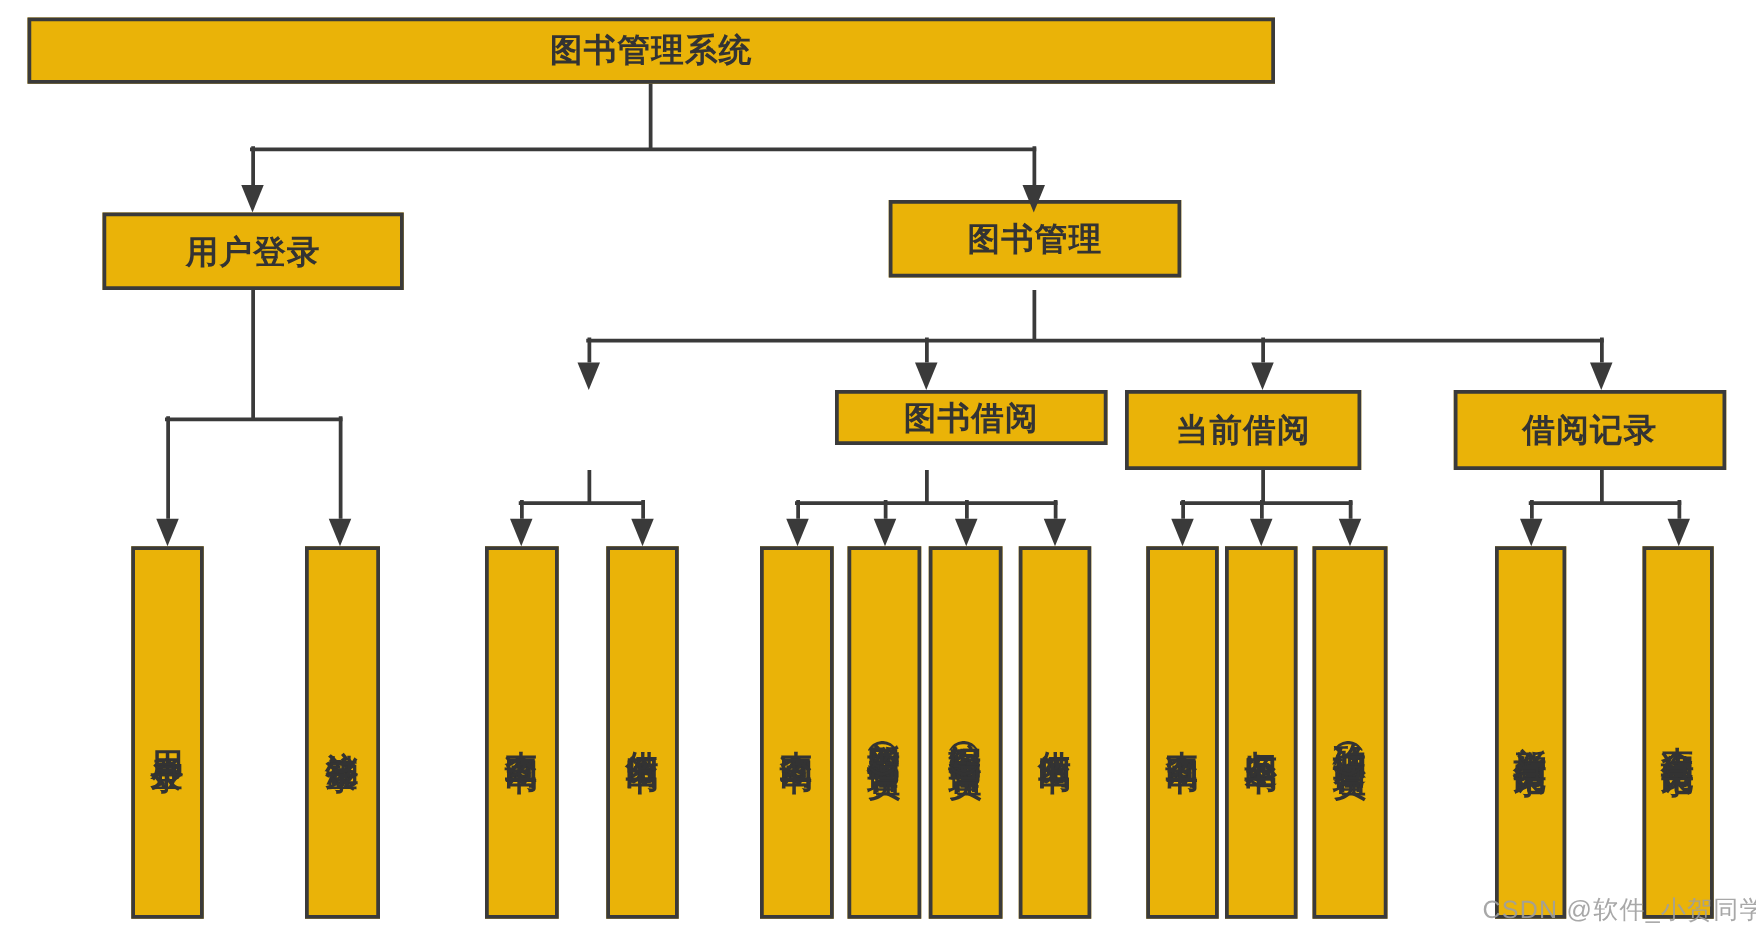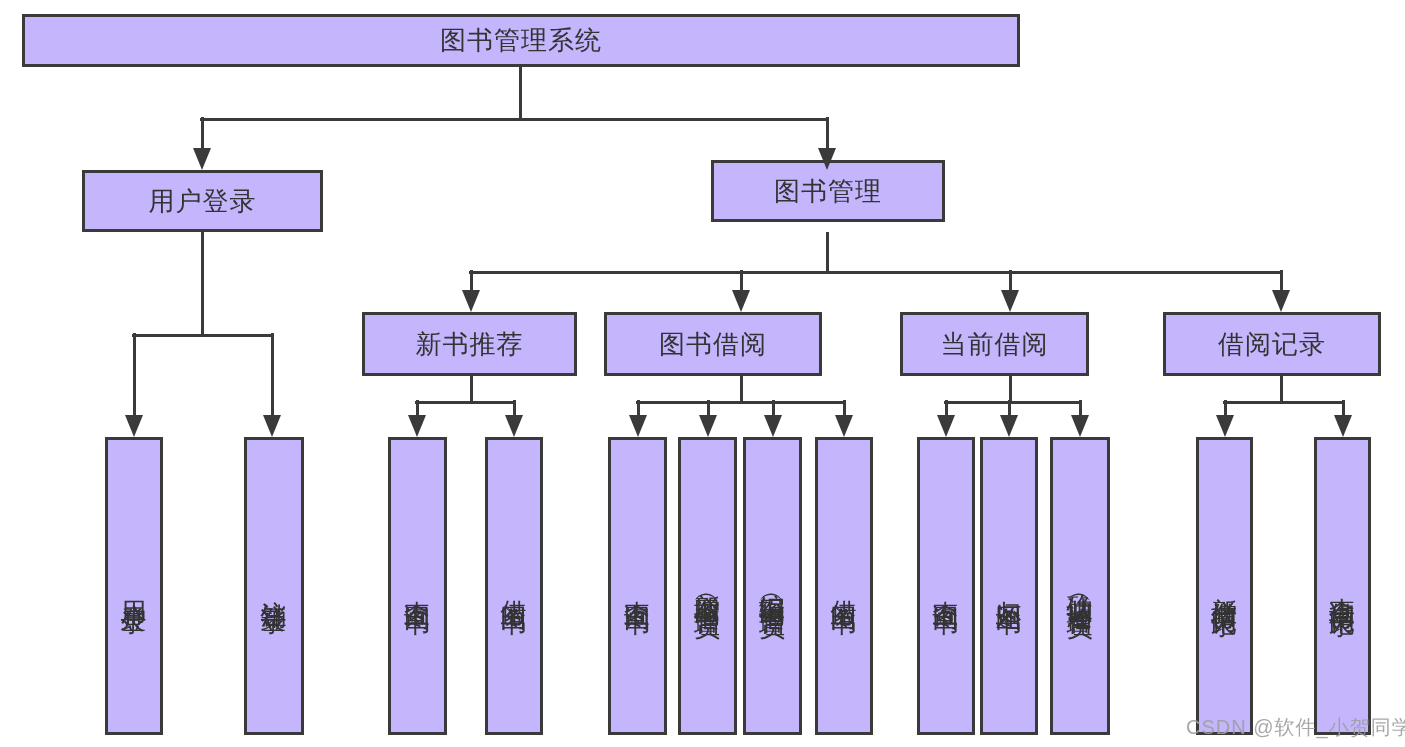--- a/index.html
+++ b/index.html
@@ -1,23 +1,24 @@
 <!DOCTYPE html>
 <html><head>
 <meta charset="utf-8">
 <style>
   html,body{margin:0;padding:0;background:#ffffff;}
   #stage{
     position:relative;width:1405px;height:747px;background:#ffffff;overflow:hidden;
     font-family:"Liberation Sans","DejaVu Sans",sans-serif;
   }
   .node{
-    position:absolute;box-sizing:border-box;background:#c4b5fd;
+    position:absolute;box-sizing:border-box;background:#eab308;
     border:3px solid #3a3a3a;display:flex;align-items:center;justify-content:center;
     color:#333333;
+    font-weight:bold;
   }
   .node.h span{font-size:26px;letter-spacing:1px;white-space:nowrap;color:#333333;}
   .node.v span{
     writing-mode:vertical-rl;text-orientation:mixed;
     font-size:26px;letter-spacing:3px;line-height:1;color:#333333;white-space:nowrap;
   }
   .edge{position:absolute;background:#3a3a3a;}
   .arrow{
     position:absolute;width:0;height:0;
     border-left:9px solid transparent;border-right:9px solid transparent;
@@ -37,24 +38,21 @@
     <span>图书管理系统</span>
   </div>
 
   <div class="node h" style="left:82px;top:170px;width:241px;height:62px">
     <span>用户登录</span>
   </div>
   <div class="node h" style="left:711px;top:160px;width:234px;height:62px">
     <span>图书管理</span>
   </div>
 
-  <div class="node h" style="left:362px;top:312px;width:215px;height:64px">
-    <span>新书推荐</span>
-  </div>
-  <div class="node h" style="left:604px;top:312px;width:218px;height:64px">
+  <div class="node h" style="left:668px;top:312px;width:218px;height:44px">
     <span>图书借阅</span>
   </div>
   <div class="node h" style="left:900px;top:312px;width:189px;height:64px">
     <span>当前借阅</span>
   </div>
   <div class="node h" style="left:1163px;top:312px;width:218px;height:64px">
     <span>借阅记录</span>
   </div>
 
   <div class="node v" style="left:105px;top:437px;width:58px;height:298px">

